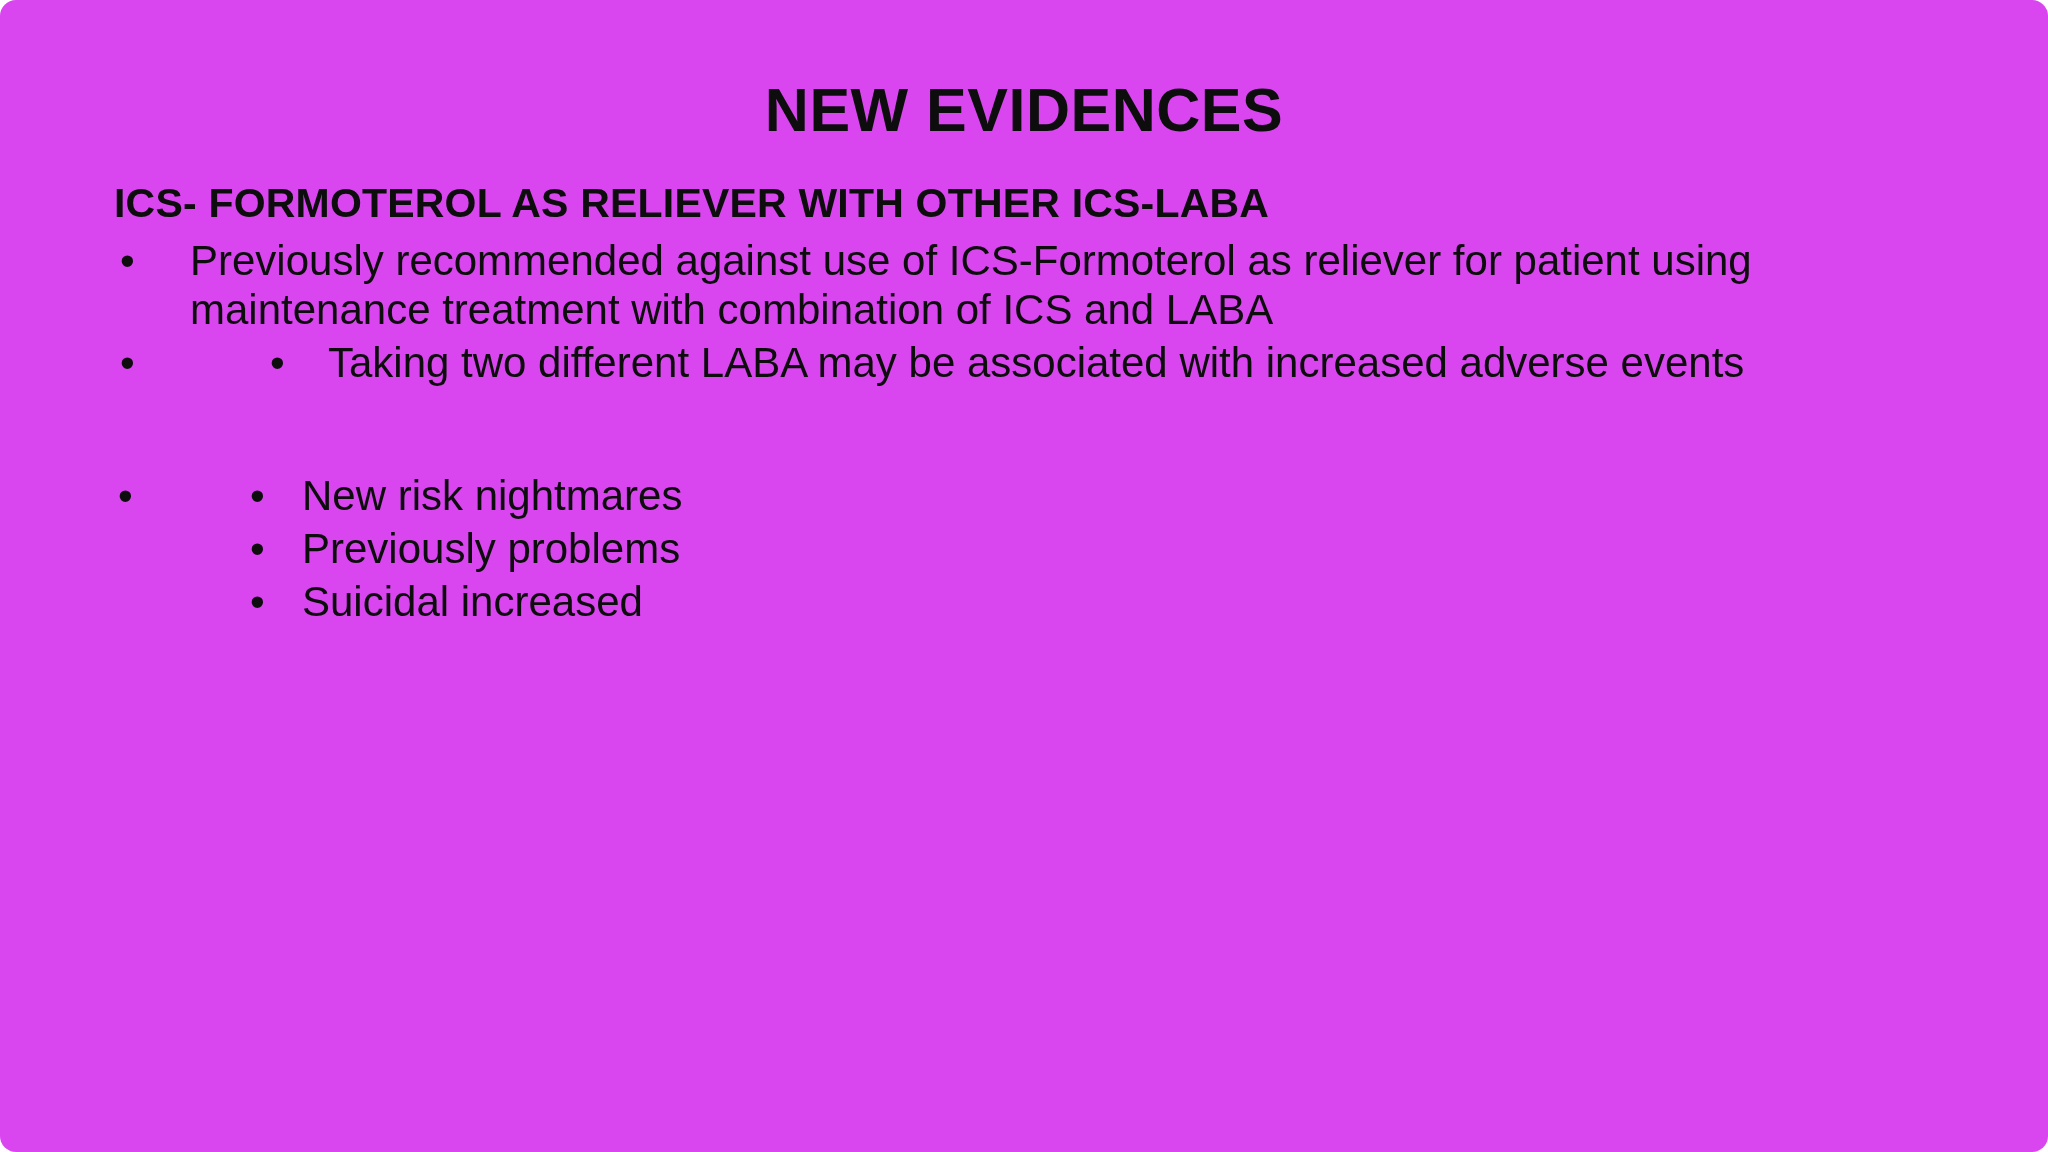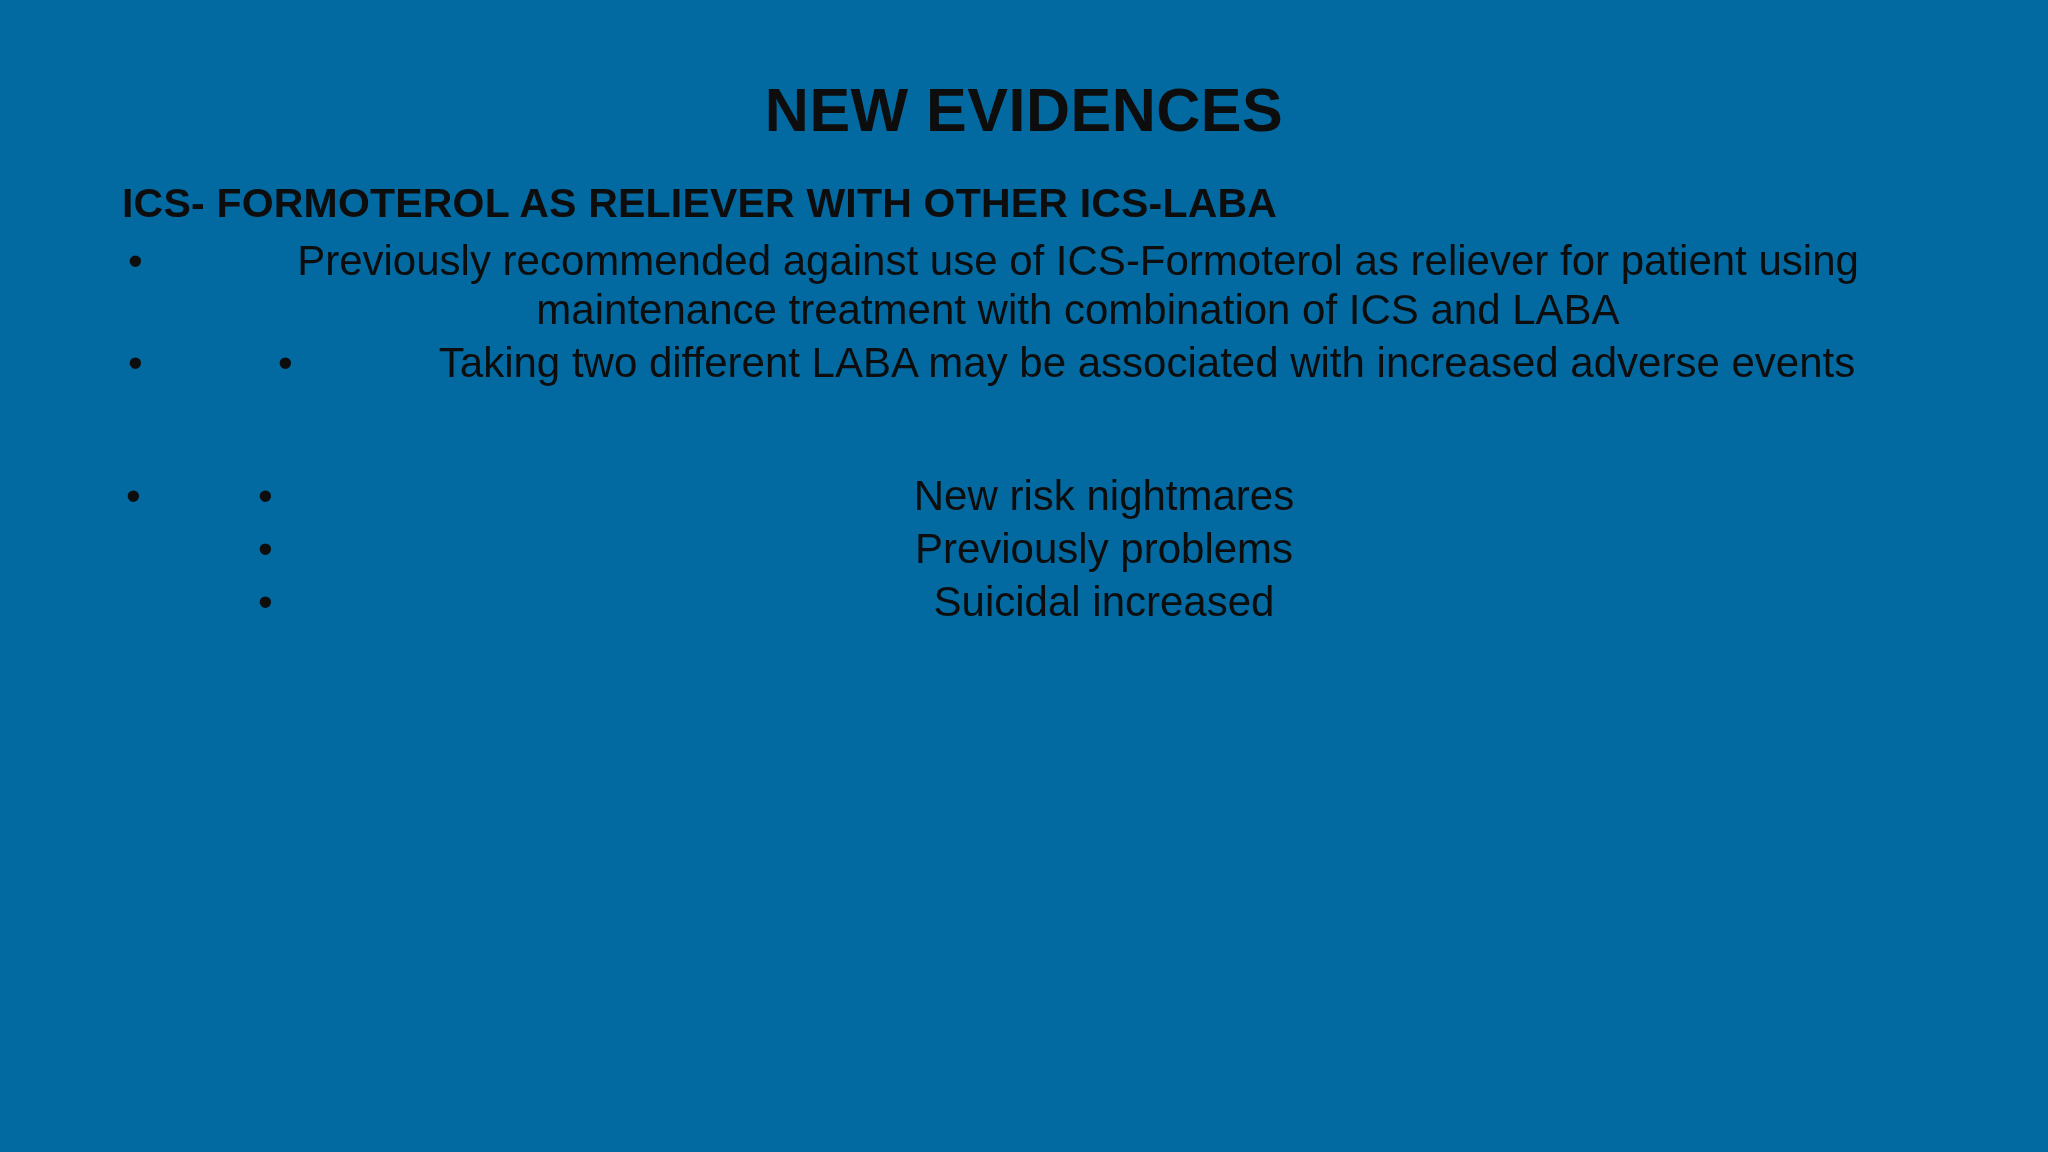--- a/index.html
+++ b/index.html
@@ -33,21 +33,21 @@
     font-weight: bold;
     letter-spacing: 0.5px;
     line-height: 1.15;
     color: #0d0d0d;
   }
 
   
   .body-area {
     position: absolute;
     top: 178px;
-    left: 122px;
+    left: 114px;
     width: 1840px;
   }
 
   .section {
     margin: 0;
   }
 
   .section-heading {
     font-size: 41px;
     font-weight: bold;
@@ -127,31 +127,30 @@
   }
 
   .bullet-dot {
     font-size: 42px;
     line-height: 1.17;
     color: #0d0d0d;
   }
 
   .bullet-text {
     display: block;
-    text-align: center;
   }
 
   .section-gap {
     height: 78px;
   }
 </style>
 </head>
 <body>
 
-<div class="slide" style="background: #0369a1;">
+<div class="slide" style="background: #d946ef; border-radius: 16px;">
 
   <h1 class="slide-title">NEW EVIDENCES</h1>
 
   <div class="body-area">
 
     <div class="section sec-one">
 
       <div class="section-heading">ICS- FORMOTEROL AS RELIEVER WITH OTHER ICS-LABA</div>
 
       <ul class="level1">

